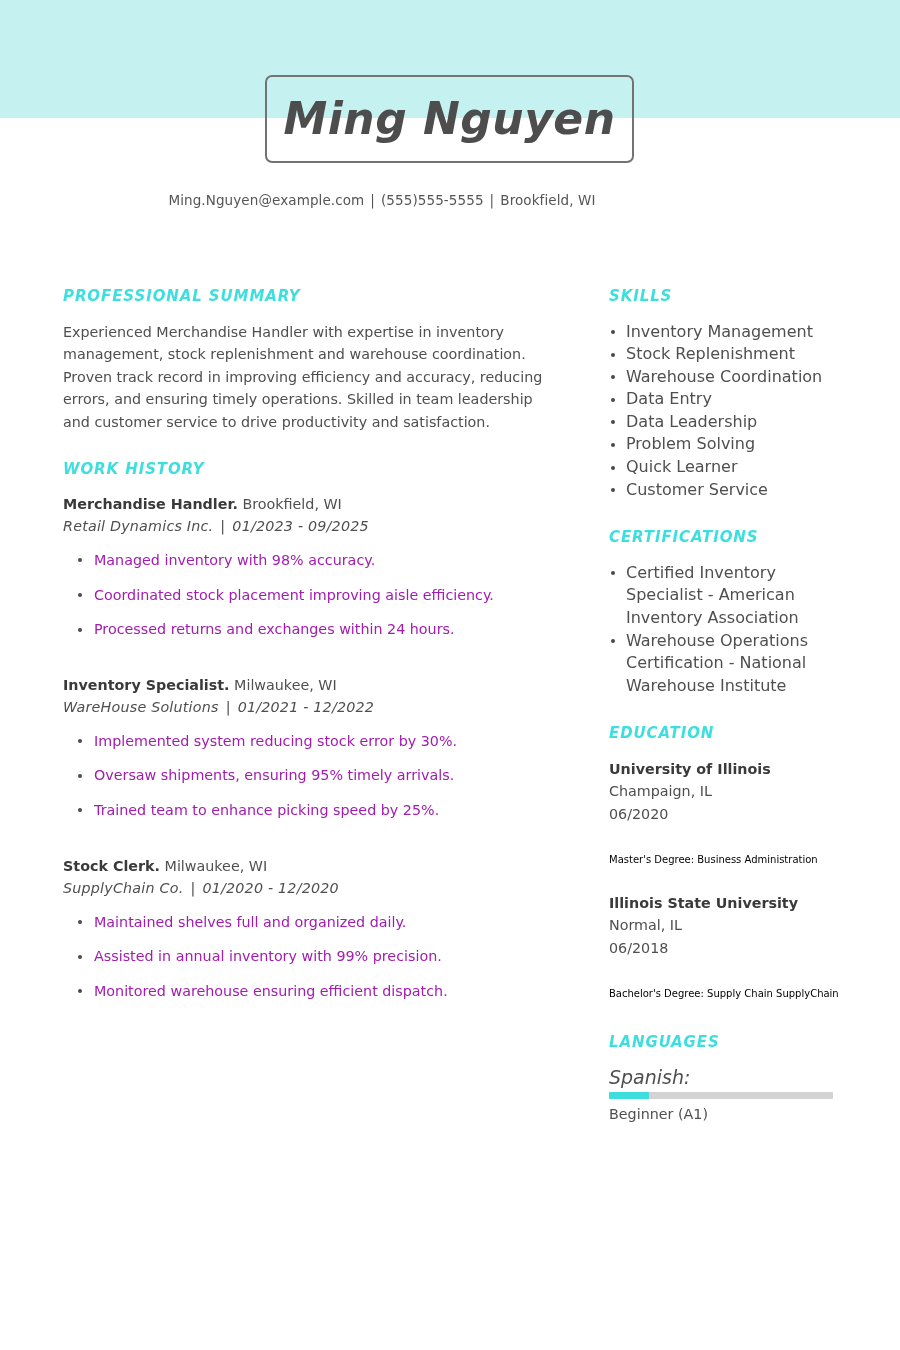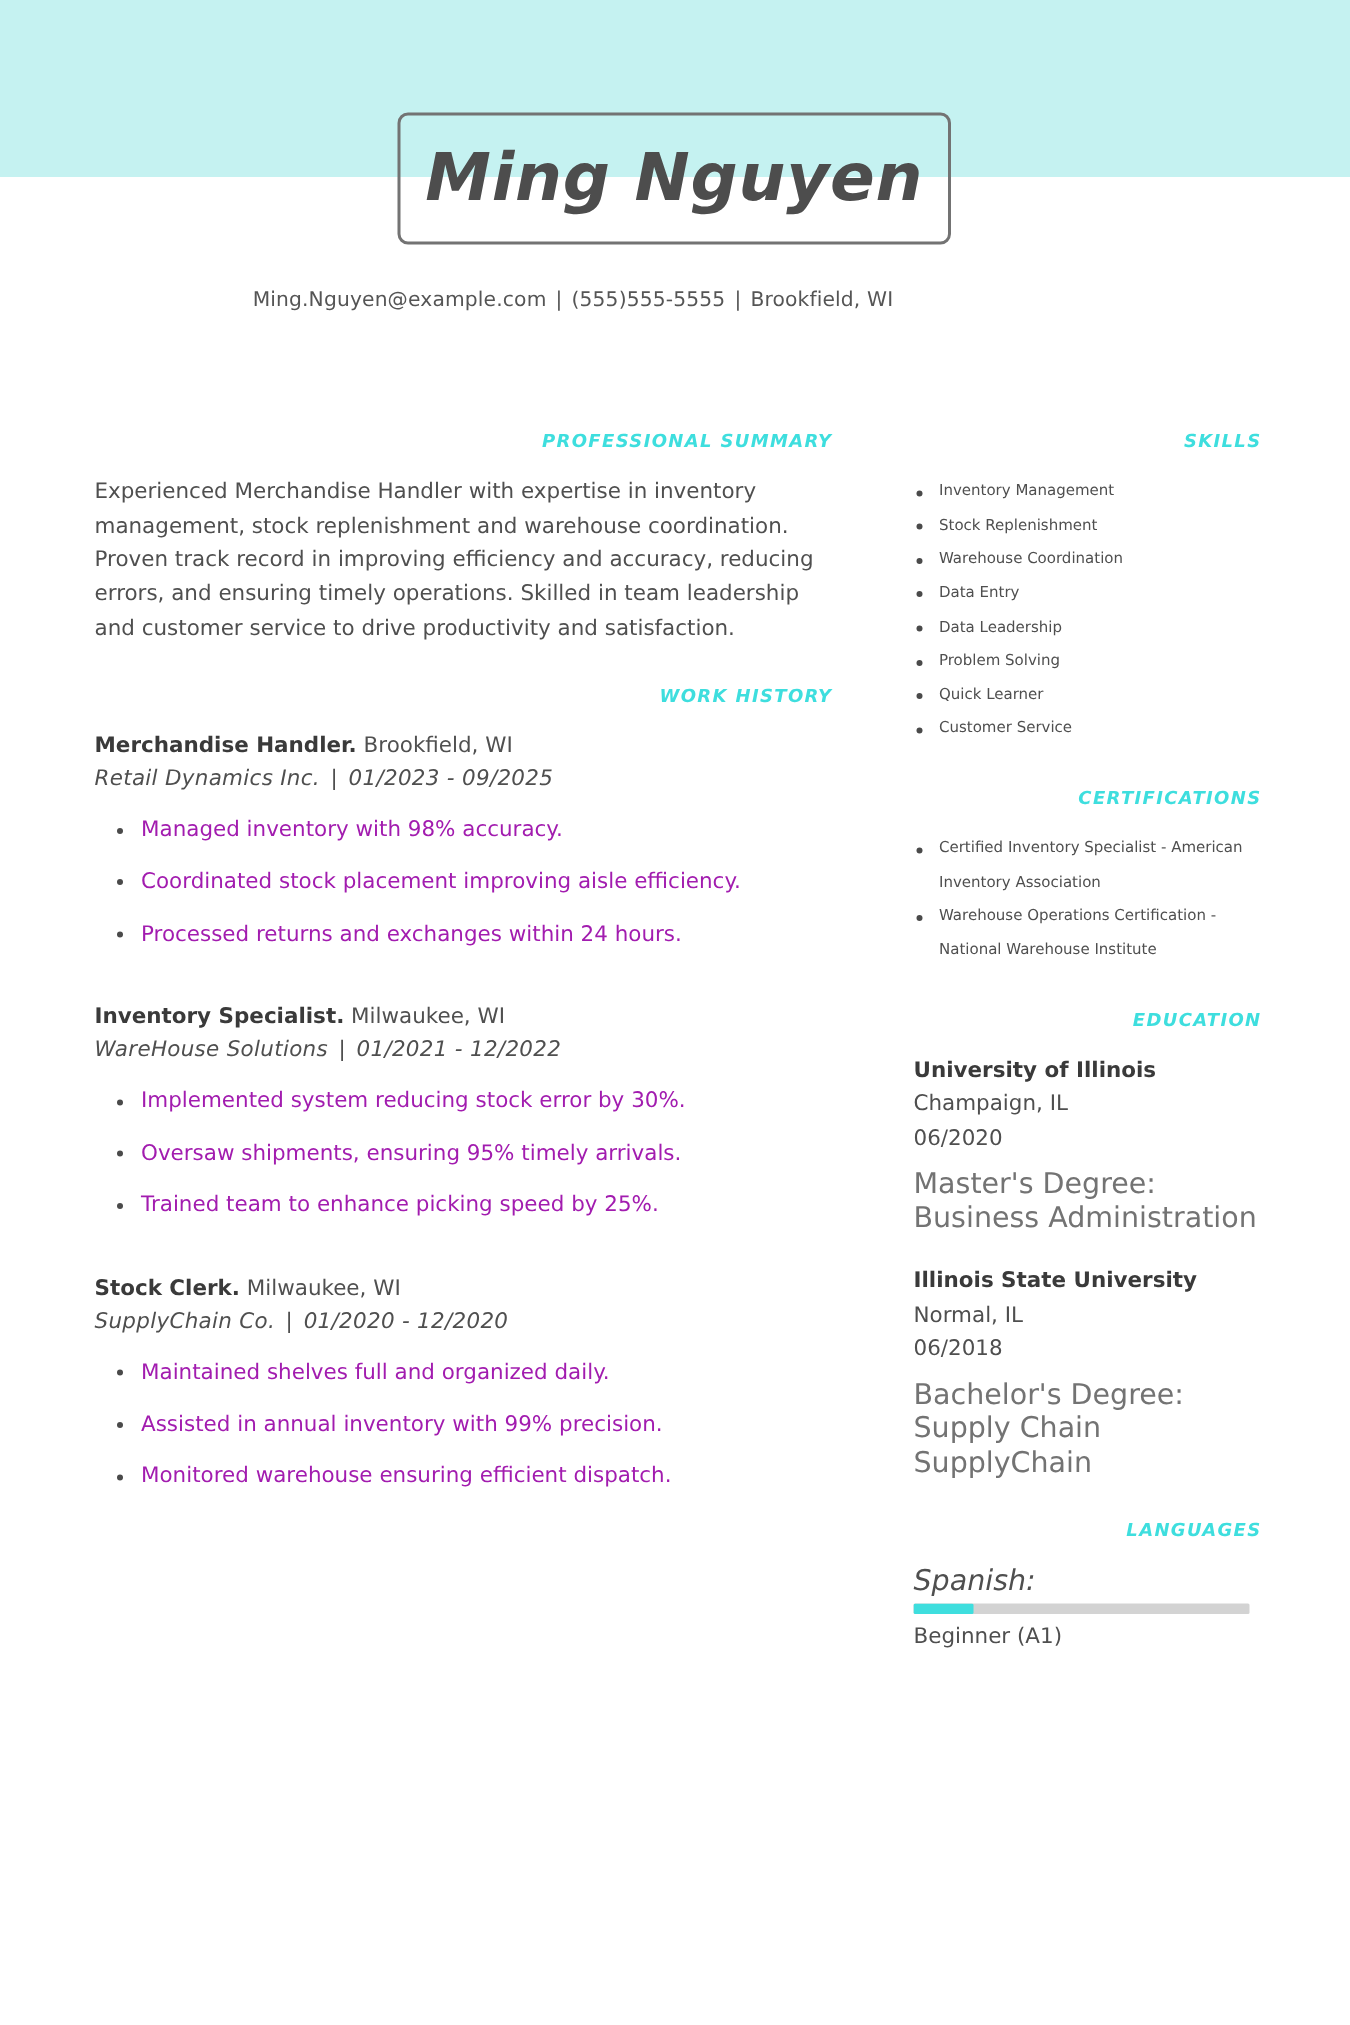--- a/index.html
+++ b/index.html
@@ -72,26 +72,25 @@
     left: 609px;
     top: 288px;
     width: 232px;
   }
 
   .section { margin-bottom: 0; }
 
   .section-title {
     font-style: italic;
     font-weight: bold;
-    font-size: 12px;
+    font-size: 15px;
     letter-spacing: 0.9px;
     color: #3edede;
     margin: 0 0 16px 0;
     line-height: 1.1;
-    text-align: right;
   }
 
   .summary-text {
     font-size: 14.3px;
     line-height: 22.6px;
     color: #4f4f4f;
     margin: 0;
   }
 
   
@@ -143,21 +142,21 @@
 
   
   ul.side-list {
     list-style: none;
     margin: 0;
     padding: 0;
   }
   ul.side-list li {
     position: relative;
     padding-left: 17px;
-    font-size: 10px;
+    font-size: 16px;
     line-height: 22.6px;
     color: #4f4f4f;
   }
   ul.side-list li::before {
     content: "";
     position: absolute;
     left: 2px;
     top: 9.5px;
     width: 4px;
     height: 4px;
@@ -172,24 +171,24 @@
     font-size: 14.3px;
     line-height: 22.5px;
     color: #3a3a3a;
   }
   .edu-line {
     font-size: 14.3px;
     line-height: 22.5px;
     color: #4f4f4f;
   }
   .edu-degree {
-    font-size: 19px;
+    font-size: 10px;
     line-height: 22.5px;
-    color: #737373;
-    margin-top: 8px;
+    color: #000000;
+    margin-top: 24px;
   }
 
   
   .lang-name {
     font-size: 19px;
     line-height: 22px;
     color: #4f4f4f;
     margin-bottom: 4px;
     font-style: italic;
   }

